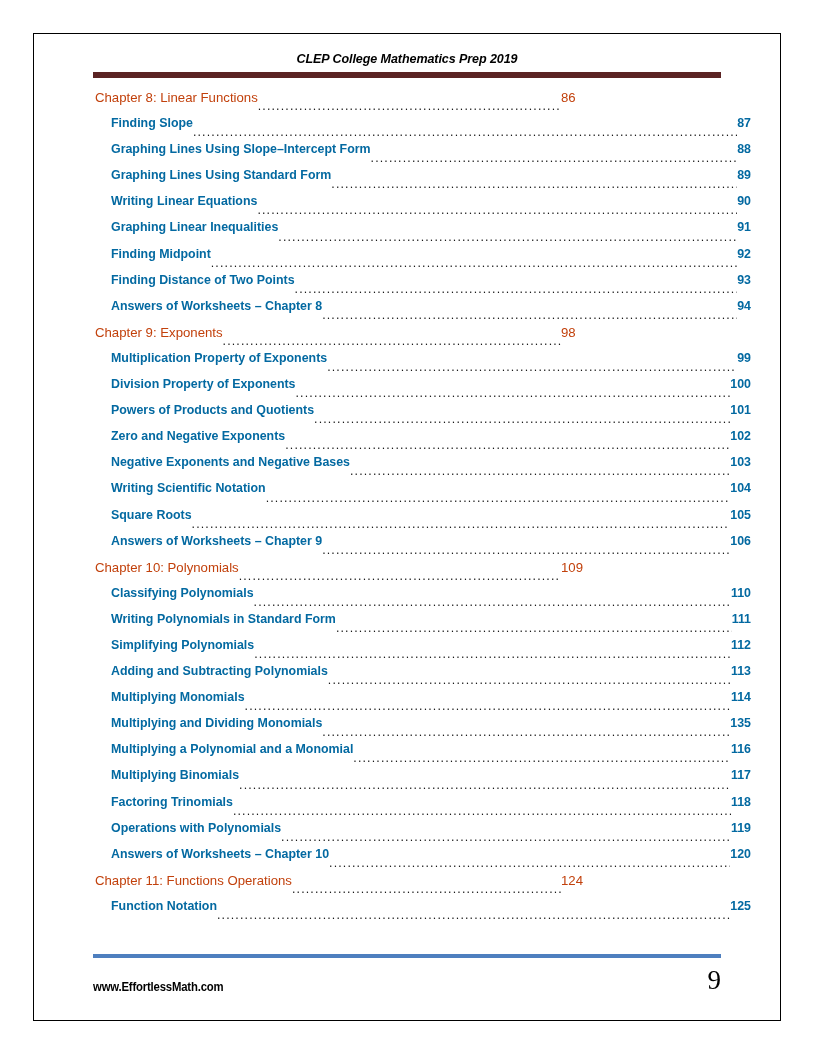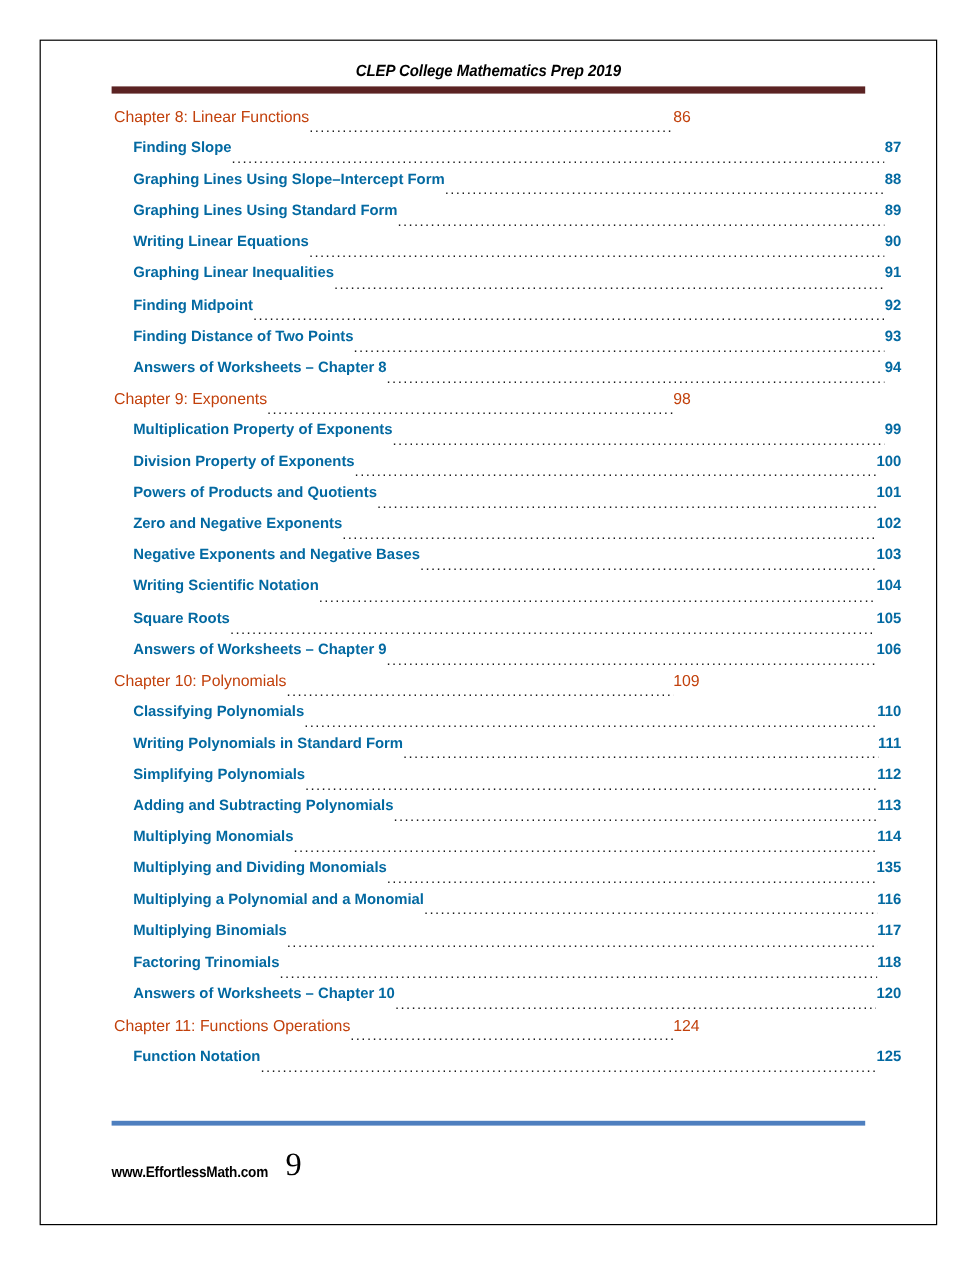--- a/index.html
+++ b/index.html
@@ -130,23 +130,24 @@
     bottom: 0;
     width: 100%;
   }
   .footer-rule {
     height: 4px;
     width: 628px;
     margin: 0 auto;
   }
   .footer-inner {
     width: 628px;
-    margin: 10px auto;
+    margin: 0 auto;
     display: flex;
     align-items: flex-end;
+    justify-content: space-between;
     padding-top: 9px;
     padding-bottom: 26px;
   }
   .footer-site {
     font-size: 12.6px;
     font-weight: bold;
     color: #000000;
     font-family: "Liberation Sans Narrow", "Liberation Sans", sans-serif;
     transform: scaleX(0.9);
     transform-origin: left bottom;
@@ -305,20 +306,25 @@
         <span class="toc-label">Multiplying Binomials</span>
         <span class="toc-leader"></span>
         <span class="toc-page">117</span>
       </div>
       <div class="toc-row level-sub">
         <span class="toc-label">Factoring Trinomials</span>
         <span class="toc-leader"></span>
         <span class="toc-page">118</span>
       </div>
       <div class="toc-row level-sub">
+        <span class="toc-label">Operations with Polynomials</span>
+        <span class="toc-leader"></span>
+        <span class="toc-page">119</span>
+      </div>
+      <div class="toc-row level-sub">
         <span class="toc-label">Answers of Worksheets – Chapter 10</span>
         <span class="toc-leader"></span>
         <span class="toc-page">120</span>
       </div>
       <div class="toc-row level-chapter">
         <span class="toc-label">Chapter 11:  Functions Operations</span>
         <span class="toc-leader" style="width: 269.047px;"></span>
         <span class="toc-page">124</span>
       </div>
       <div class="toc-row level-sub">

